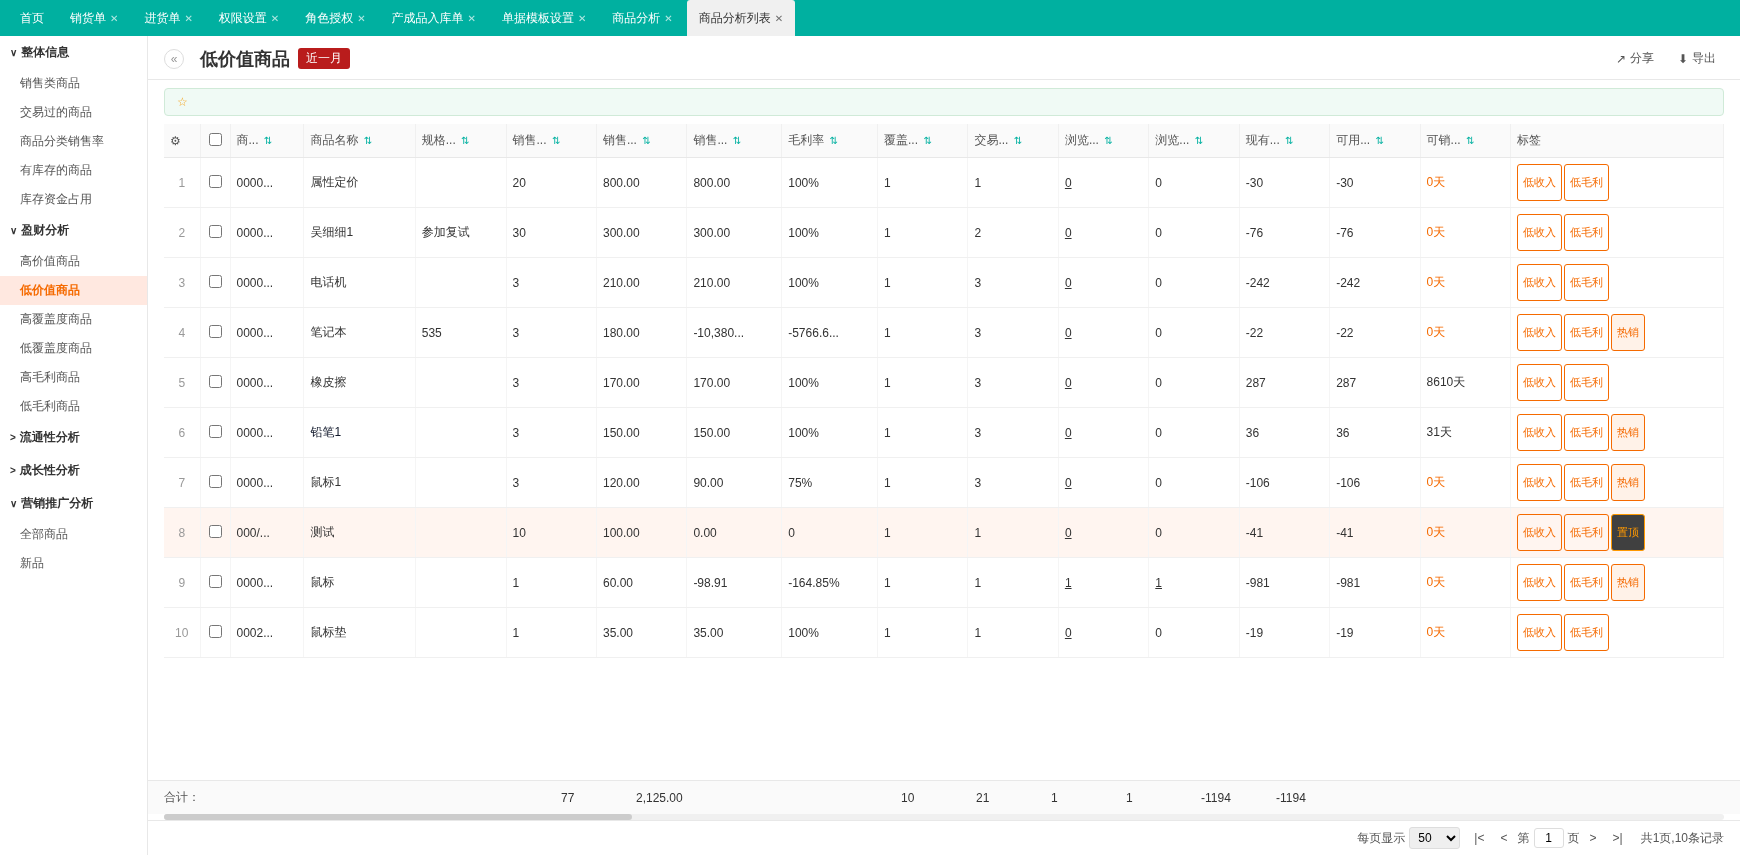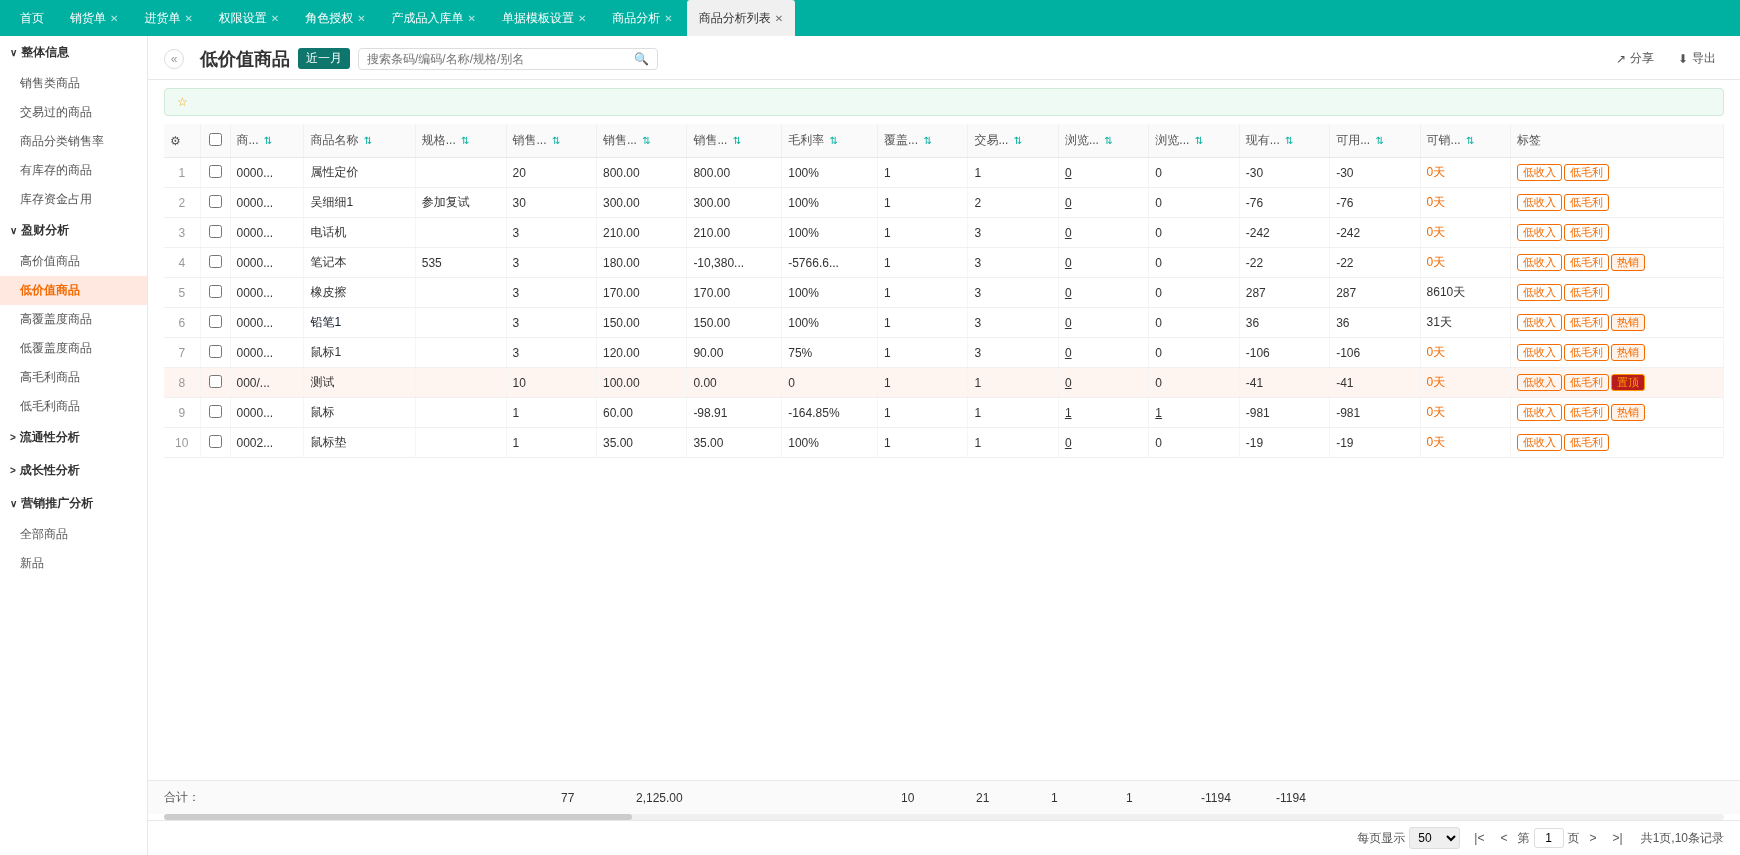--- a/index.html
+++ b/index.html
@@ -76,21 +76,21 @@
       align-items: center;
       gap: 8px;
       border-bottom: 1px solid #e8e8e8;
     }
     .page-title {
       font-size: 18px;
       font-weight: bold;
       color: #333;
     }
     .tag-btn {
-      background: #0f766e;
+      background: #b91c1c;
       color: #fff;
       padding: 2px 8px;
       border-radius: 3px;
       font-size: 12px;
       cursor: pointer;
     }
     .search-box {
       display: flex;
       align-items: center;
       border: 1px solid #ddd;
@@ -166,27 +166,27 @@
     td {
       padding: 6px 6px;
       border-bottom: 1px solid #f0f0f0;
       border-right: 1px solid #f5f5f5;
       color: #333;
       white-space: nowrap;
     }
     tr.highlighted td { background: #fff5f0; }
     .tag-badge {
       display: inline-block;
-      padding: 0 5px;
+      padding: 10px 5px;
       border-radius: 3px;
       font-size: 11px;
       margin-right: 2px;
     }
     .tag-red { color: #f56a00; border: 1px solid #f56a00; }
-    .tag-orange { color: #ff9900; border: 1px solid #ff9900; background: #b91c1c; }
+    .tag-orange { color: #ff9900; border: 1px solid #ff9900; background: #404040; }
     .tag-hot { color: #f56a00; border: 1px solid #f56a00; background: #fff2e8; }
     .link-underline { text-decoration: underline; color: #333; cursor: pointer; }
     .days-text { color: #f56a00; }
     .days-text-gray { color: #333; }
 
     
     .table-footer {
       border-top: 1px solid #e8e8e8;
       padding: 8px 16px;
       display: flex;
@@ -373,24 +373,20 @@
       <span>新品</span>
     </div>
   </div>
 
   <div class="content-area">
 
     <div class="content-header">
       <div class="collapse-btn">«</div>
       <h1 class="page-title">低价值商品</h1>
       <span class="tag-btn">近一月</span>
-      <div class="search-box">
-        <input type="text" placeholder="搜索条码/编码/名称/规格/别名" style="">
-        <span style="color:#00b0a0;">🔍</span>
-      </div>
       <div class="header-actions">
         <div class="action-btn">
           <span>↗</span>
           <span>分享</span>
         </div>
         <div class="action-btn">
           <span>⬇</span>
           <span>导出</span>
         </div>
       </div>

